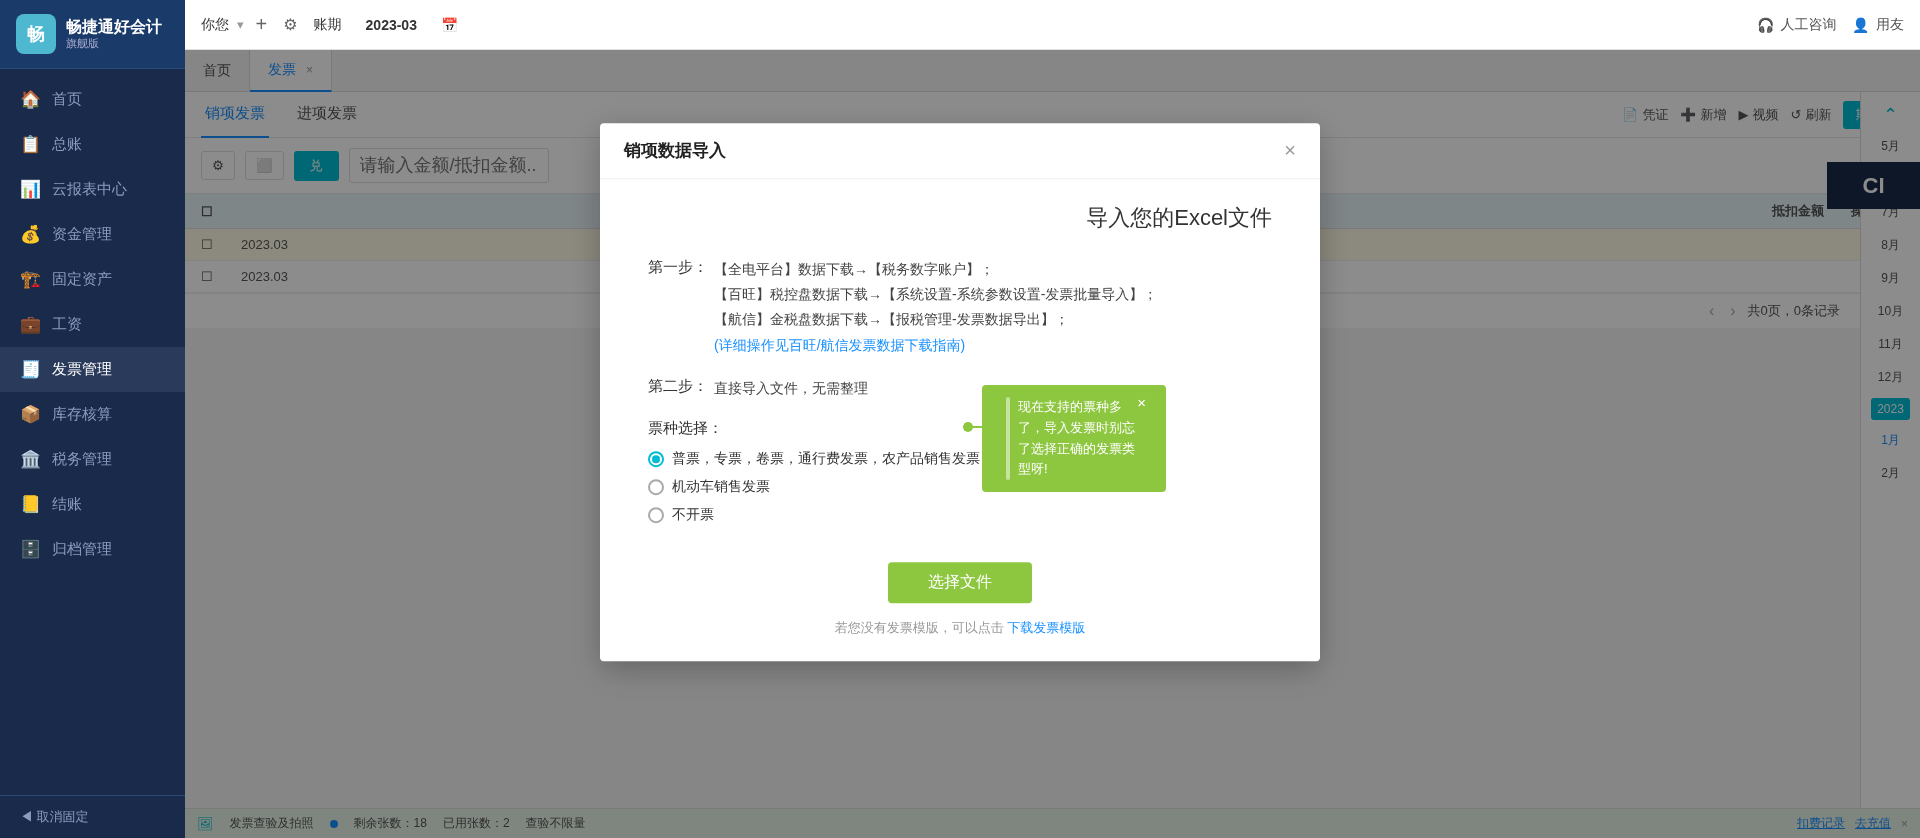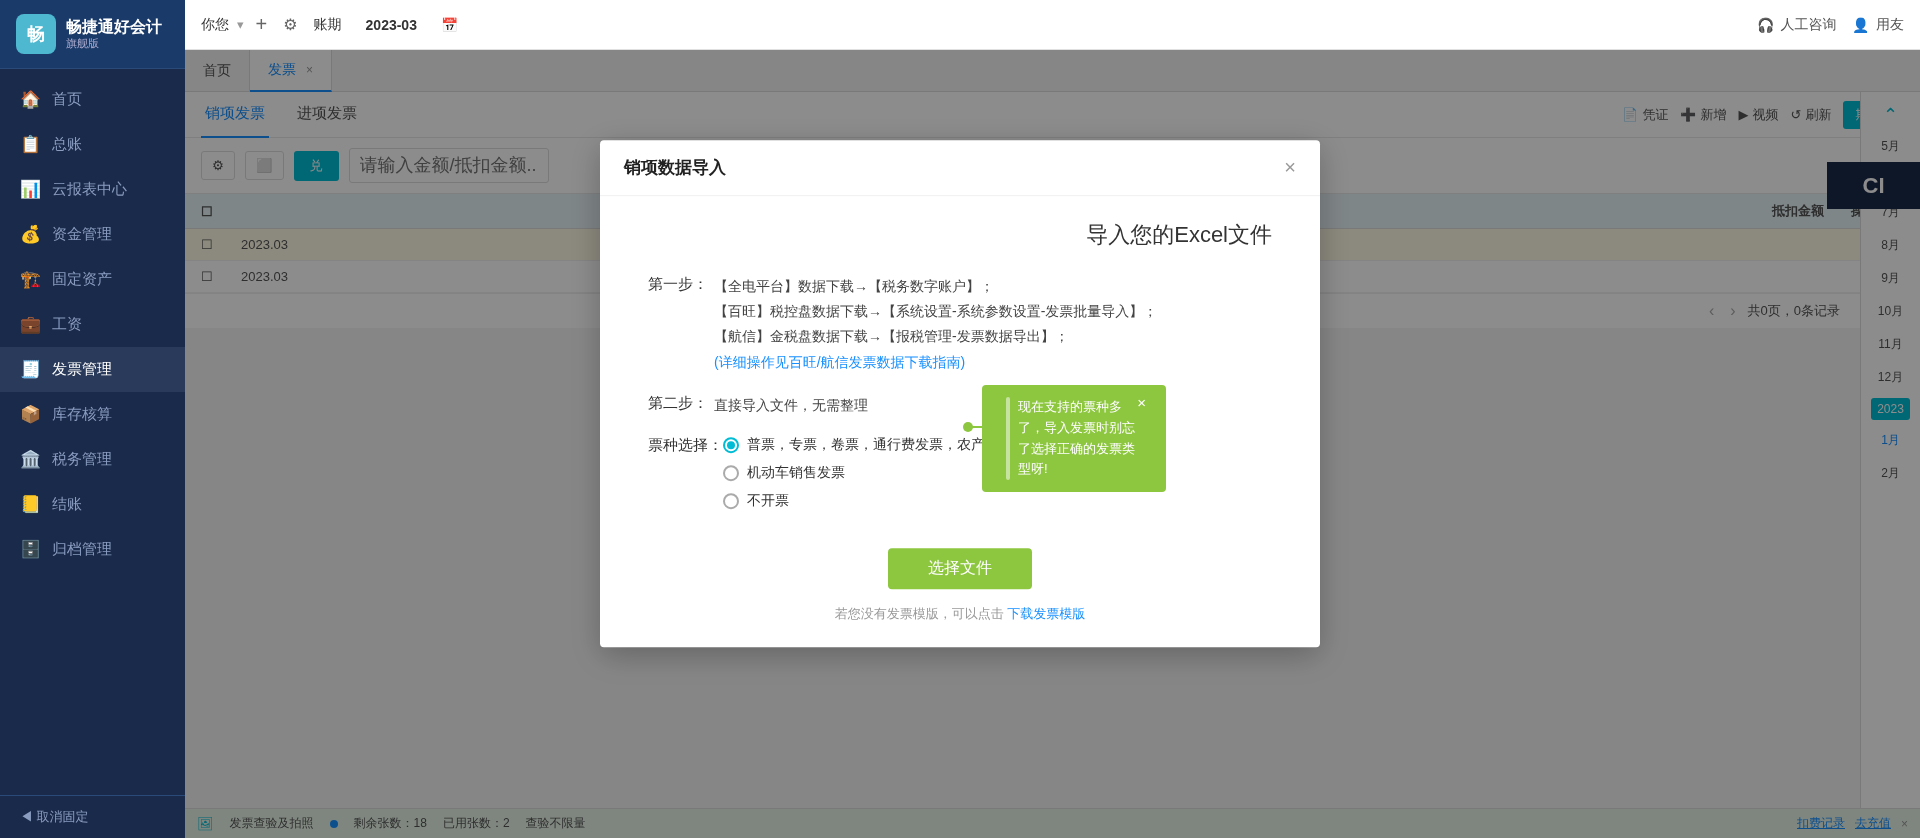--- a/index.html
+++ b/index.html
@@ -383,21 +383,21 @@
         <a class="step-link">(详细操作见百旺/航信发票数据下载指南)</a>
       </div>
     </div>
 
     <div class="step-row">
       <span class="step-label">第二步：</span>
       <div class="step-content">直接导入文件，无需整理</div>
     </div>
 
     <div class="ticket-section">
-      <div style="display:flex; align-items:flex-start; gap:0;">
+      <div style="display:flex; align-items:flex-start; gap:0;flex-direction:column;">
         <span class="ticket-label">票种选择：</span>
         <div style="flex:1;">
           <div class="radio-option">
             <div class="radio-circle selected">
               <div class="radio-dot"></div>
             </div>
             <span>普票，专票，卷票，通行费发票，农产品销售发票</span>
           </div>
           <div class="radio-option">
             <div class="radio-circle"></div>

